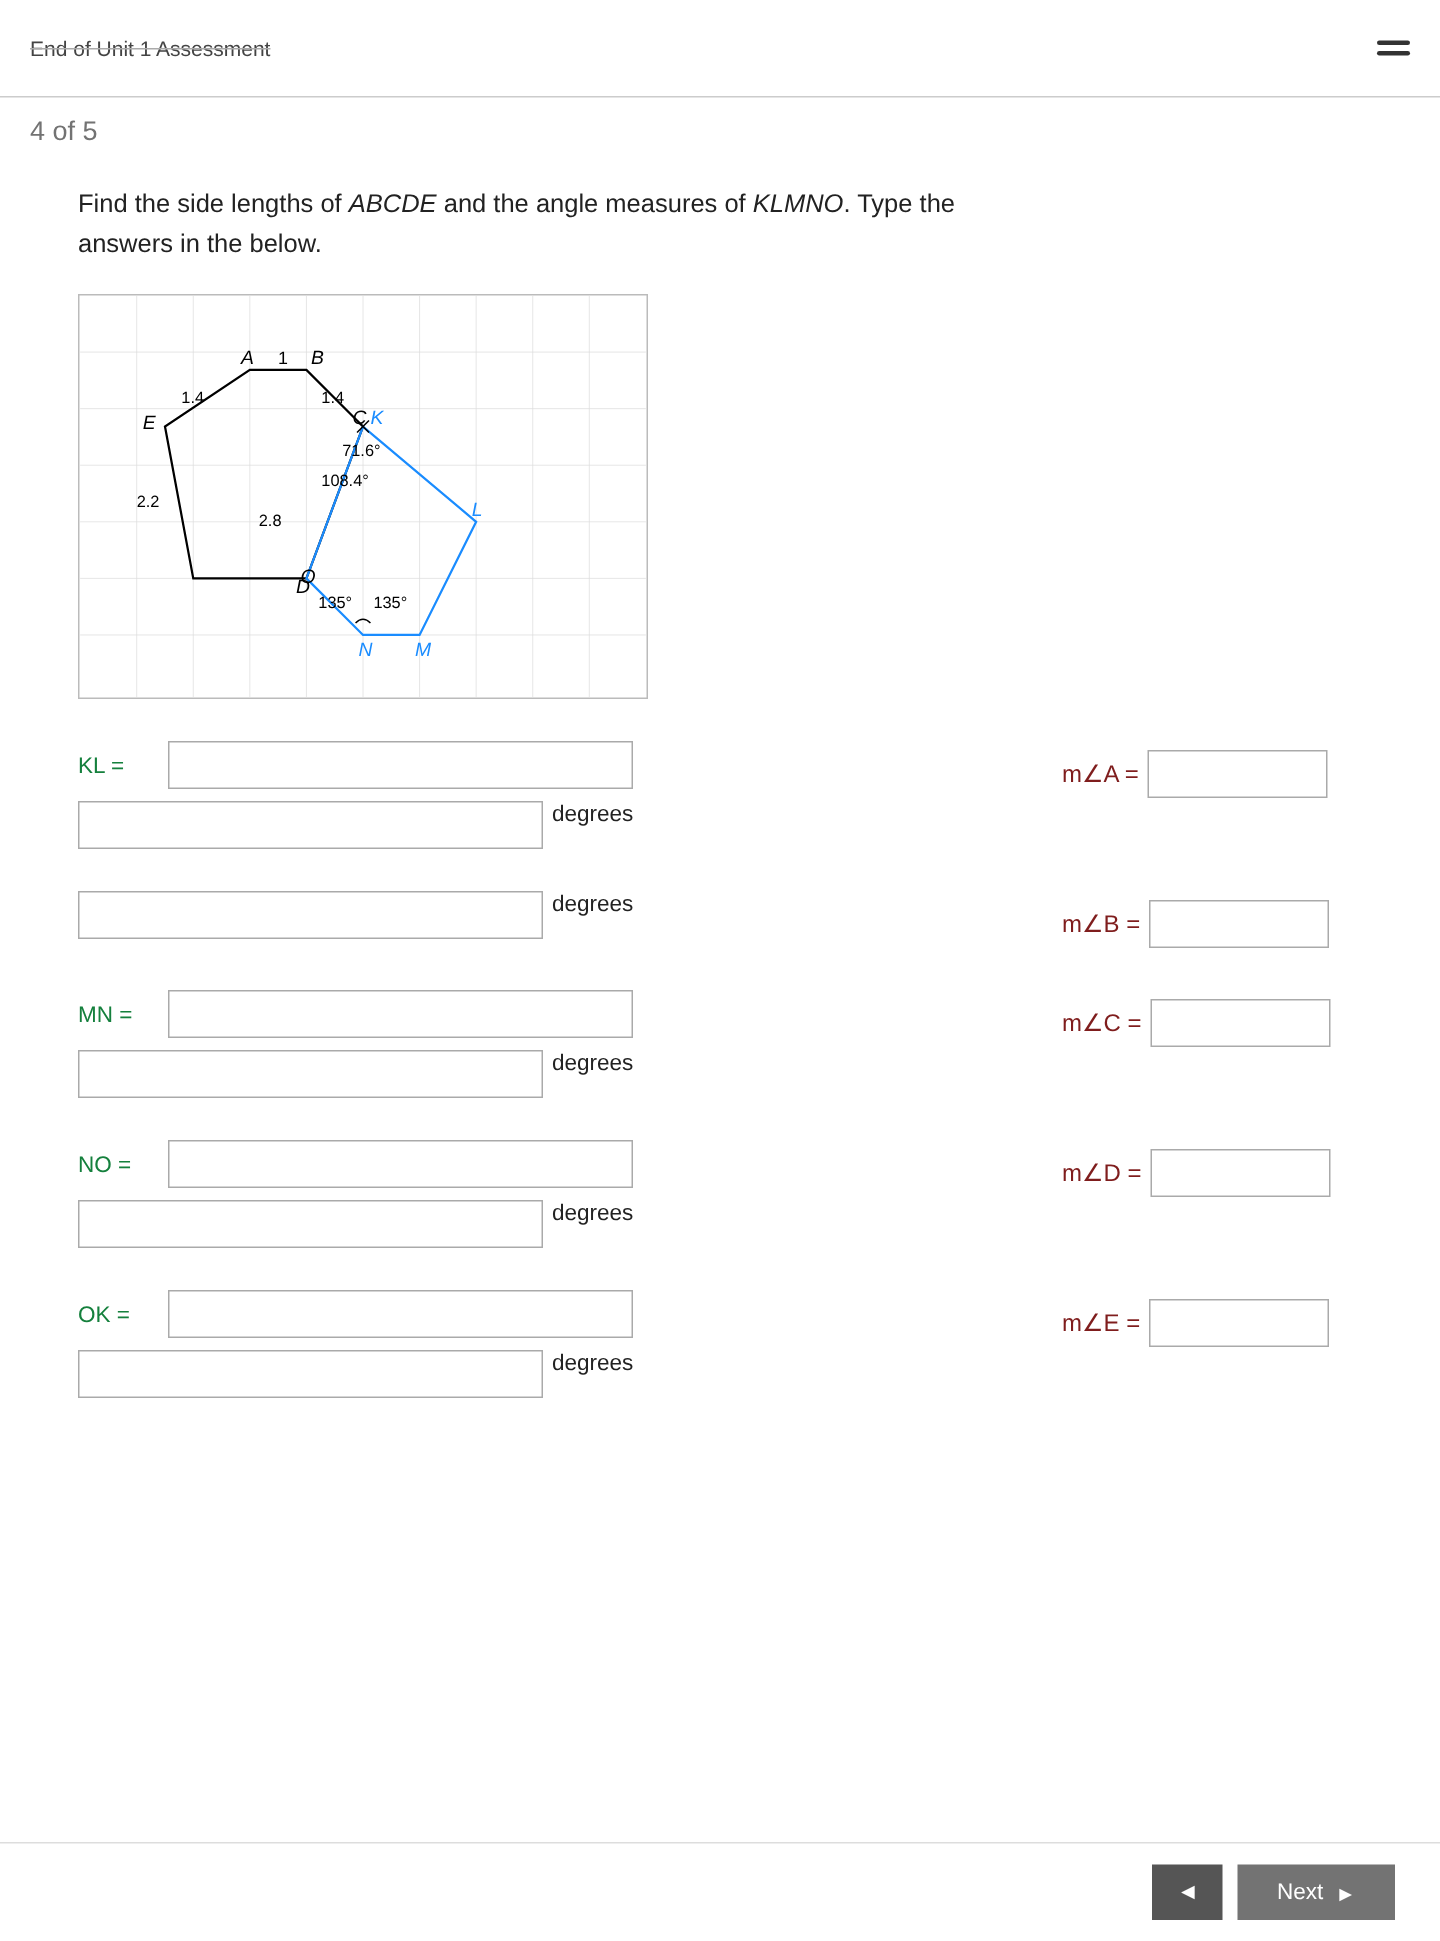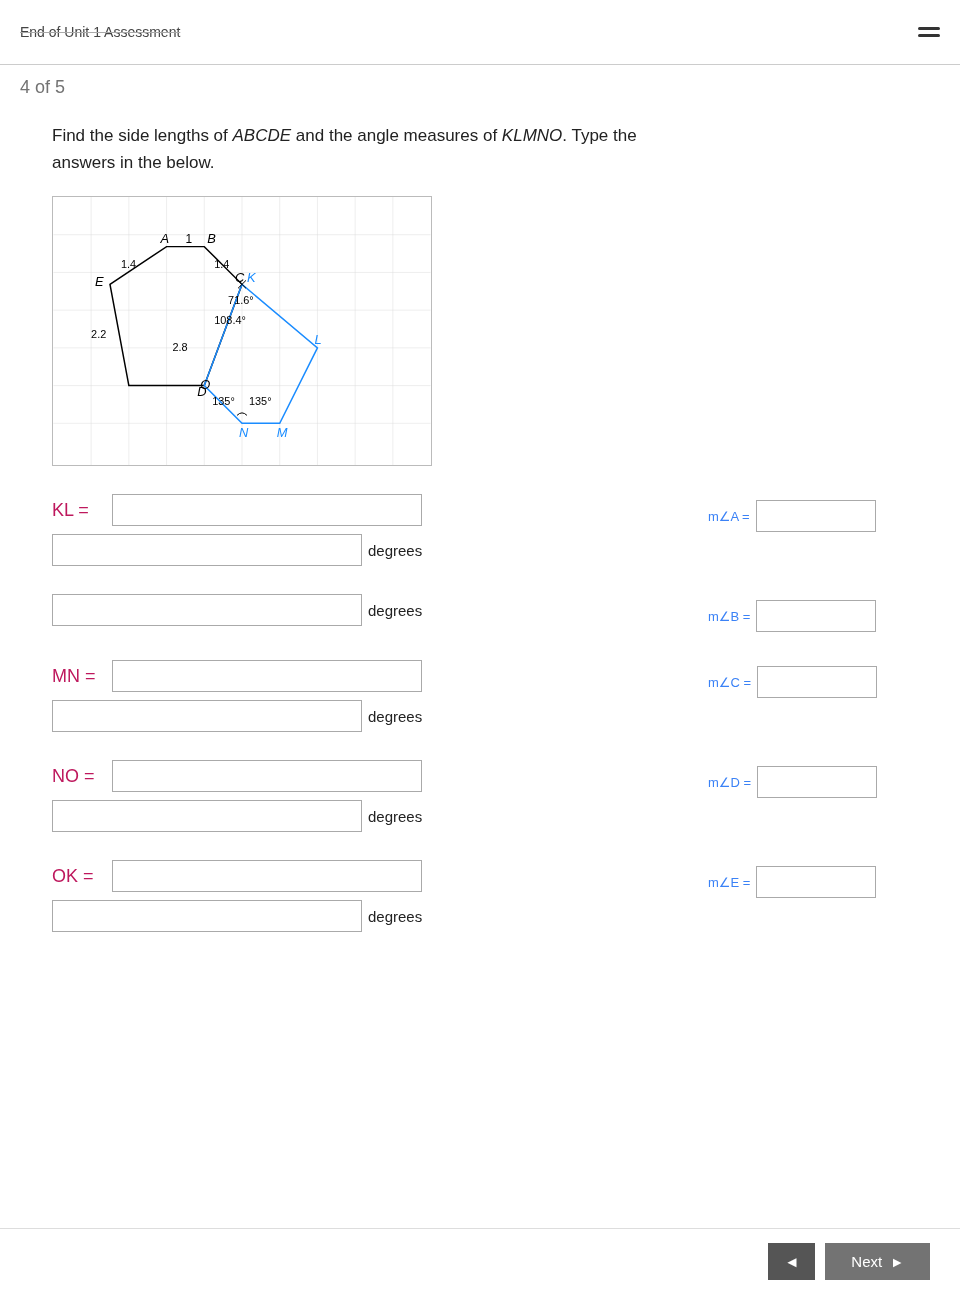--- a/index.html
+++ b/index.html
@@ -83,53 +83,52 @@
       color: #333;
       display: flex;
       align-items: center;
     }
     .field-row {
       display: flex;
       align-items: center;
       margin-bottom: 8px;
     }
     .field-label {
-      font-size: 18px;
+      font-size: 15px;
       min-width: 60px;
-      color: #be185d;
+      color: #15803d;
     }
     .text-input {
       border: 1px solid #aaa;
       height: 32px;
       width: 310px;
       padding: 4px 8px;
       font-size: 14px;
       outline: none;
     }
     .degrees-row {
       display: flex;
-      align-items: center;
       margin-left: 0;
     }
     .degrees-input {
       border: 1px solid #aaa;
       height: 32px;
       width: 310px;
       padding: 4px 8px;
       font-size: 14px;
       outline: none;
     }
     .degrees-label {
       font-size: 15px;
       margin-left: 6px;
       color: #222;
     }
     .angle-label {
-      font-size: 13px;
-      color: #3b82f6;
+      font-size: 16px;
+      color: #7f1d1d;
     }
     .bottom-nav {
       position: fixed;
       bottom: 0;
       right: 0;
       left: 0;
       width: 960px;
       background: #fff;
       border-top: 1px solid #ddd;
       display: flex;

